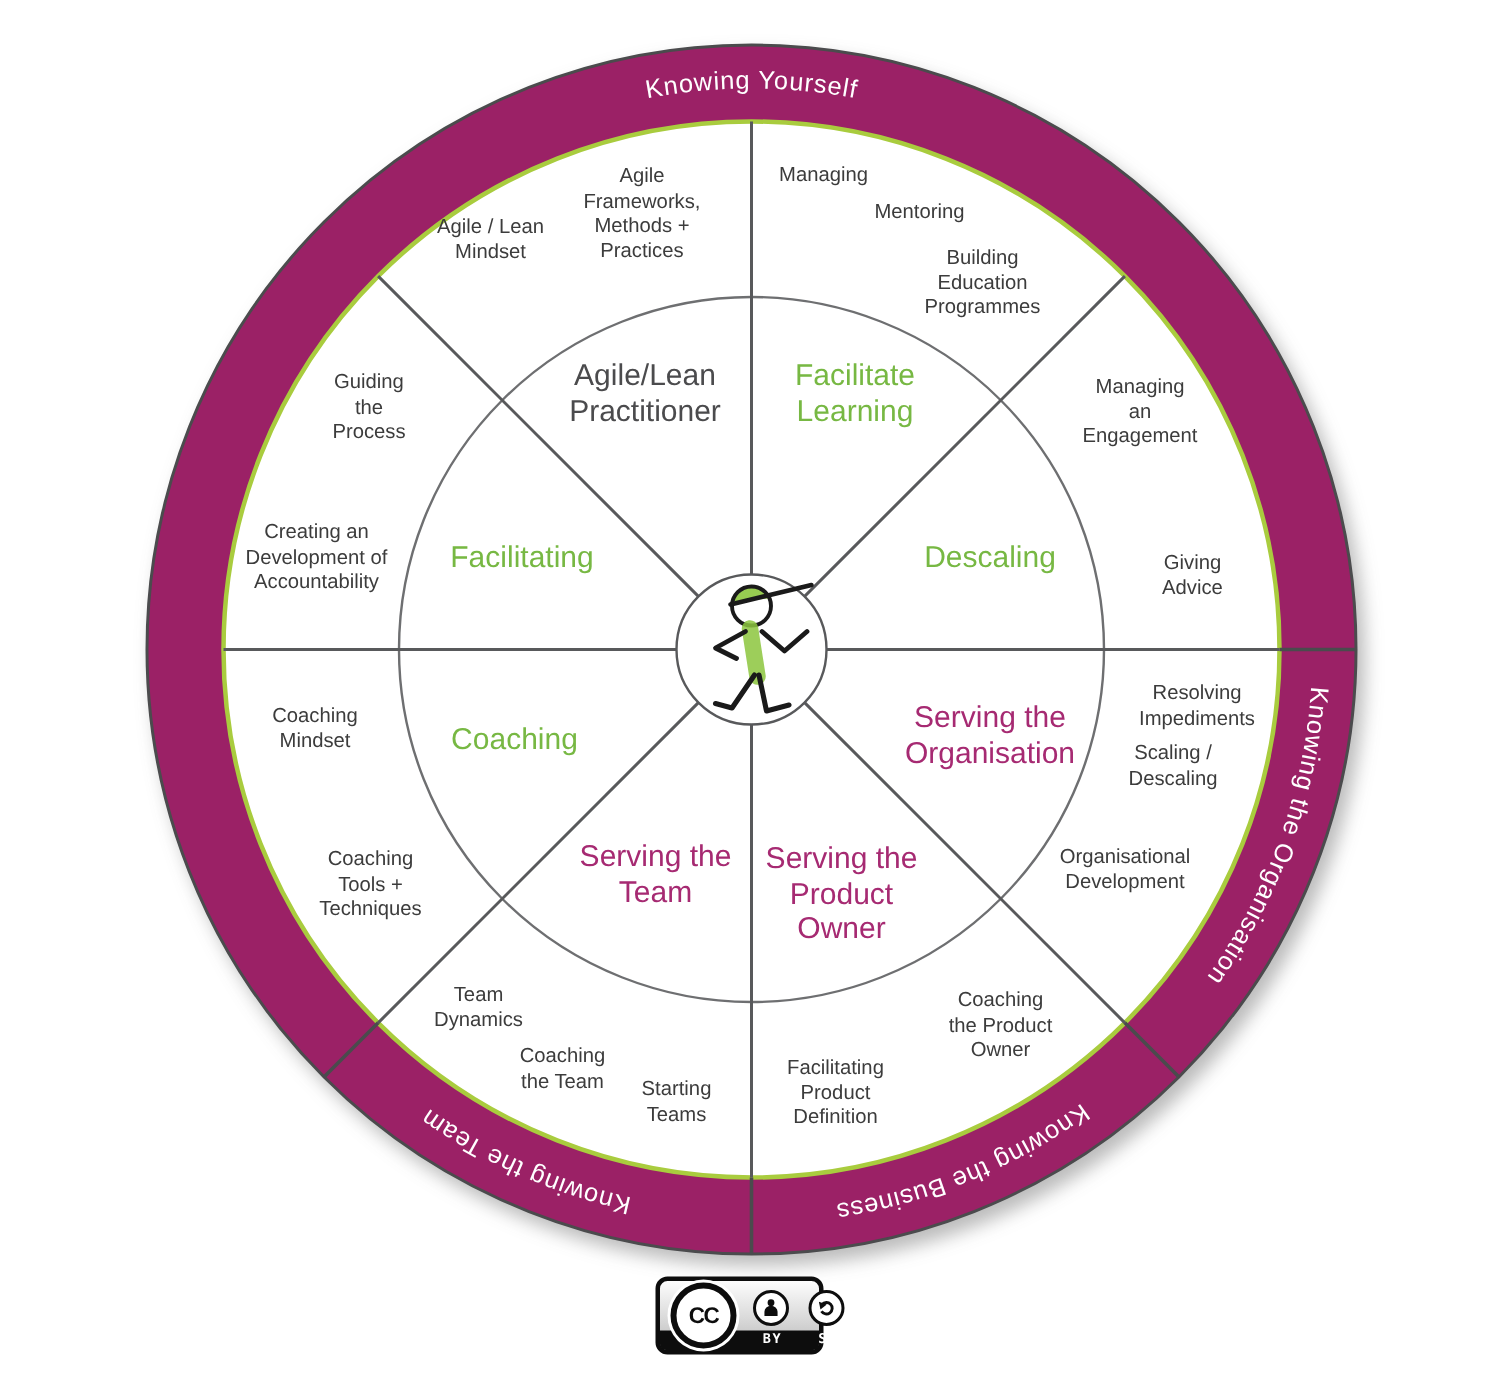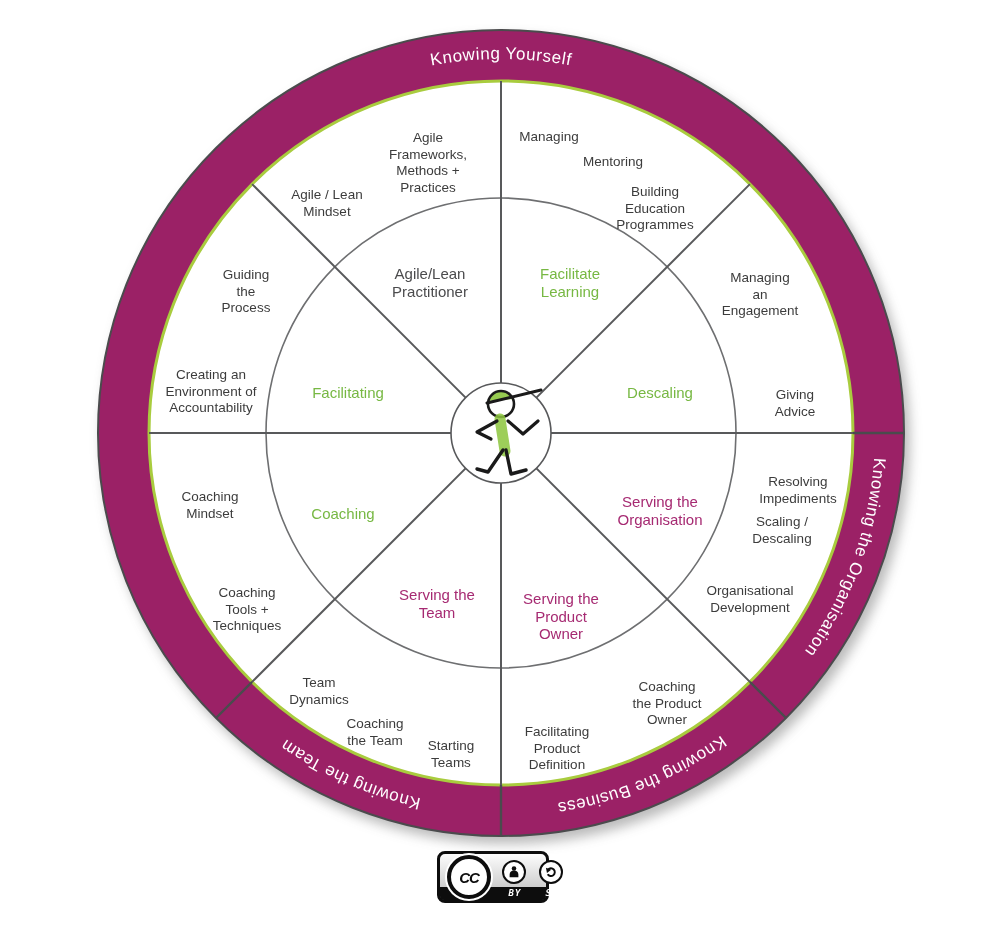--- a/index.html
+++ b/index.html
@@ -16,38 +16,37 @@
     font-family:"Liberation Sans",sans-serif;
   }
   .wheel-svg{position:absolute;left:0;top:0;width:1000px;height:930px;}
   .outer-ring{filter:drop-shadow(5px 7px 6px rgba(60,60,60,0.35));}
   .band-text{
     font-family:"Liberation Sans",sans-serif;
     font-size:17px;letter-spacing:0.6px;fill:#ffffff;
   }
   .label{
     position:absolute;transform:translate(-50%,-50%);
-    white-space:pre-line;text-align:center;pointer-events:none;margin-top:20px;
+    white-space:pre-line;text-align:center;pointer-events:none;
   }
   .rlabel{
     font-size:13.5px;line-height:1.24;color:var(--ink);
   }
   .slabel{
-    font-size:15px;line-height:1.18;
+    font-size:20px;line-height:1.18;
   }
   .slabel.green{color:var(--green);}
   .slabel.magenta{color:var(--magenta-text);}
   .slabel.gray{color:#4B4B4D;}
   
   .cc-badge{
     position:absolute;left:437px;top:851px;width:112px;height:52px;
     box-sizing:border-box;border:3px solid #0d0d0d;border-radius:8px;
     background:linear-gradient(180deg,#fdfdfd 0%,#d9d9d9 55%,#b9b9b9 100%);
     cursor:pointer;
-    font-style:italic;
   }
   .cc-strip{
     position:absolute;left:0;right:0;bottom:0;height:13px;
     background:#0d0d0d;border-radius:0 0 4px 4px;
   }
   .cc-circle{
     position:absolute;left:7px;top:50%;transform:translateY(-50%);
     width:36px;height:36px;border:4px solid #0d0d0d;border-radius:50%;
     background:#fff;box-shadow:0 0 0 2px #fff;
     display:flex;align-items:center;justify-content:center;
@@ -170,26 +169,26 @@
   <div class="label rlabel" style="left:375px;top:713px">Coaching
 the Team</div>
   <div class="label rlabel" style="left:319px;top:672px">Team
 Dynamics</div>
   <div class="label rlabel" style="left:247px;top:590px">Coaching
 Tools +
 Techniques</div>
   <div class="label rlabel" style="left:210px;top:486px">Coaching
 Mindset</div>
   <div class="label rlabel" style="left:211px;top:372px">Creating an
-Environment of
+Development of
 Accountability</div>
   <div class="label rlabel" style="left:246px;top:272px">Guiding
 the
 Process</div>
-  <div class="label rlabel" style="left:327px;top:184px">Agile / Lean
+  <div class="label rlabel" style="left:327px;top:160px">Agile / Lean
 Mindset</div>
   <div class="label rlabel" style="left:428px;top:143px">Agile
 Frameworks,
 Methods +
 Practices</div>
 
   <div class="cc-badge">
     <div class="cc-strip"></div>
     <div class="cc-circle">CC</div>
     <div class="mini-circle mini-by">

